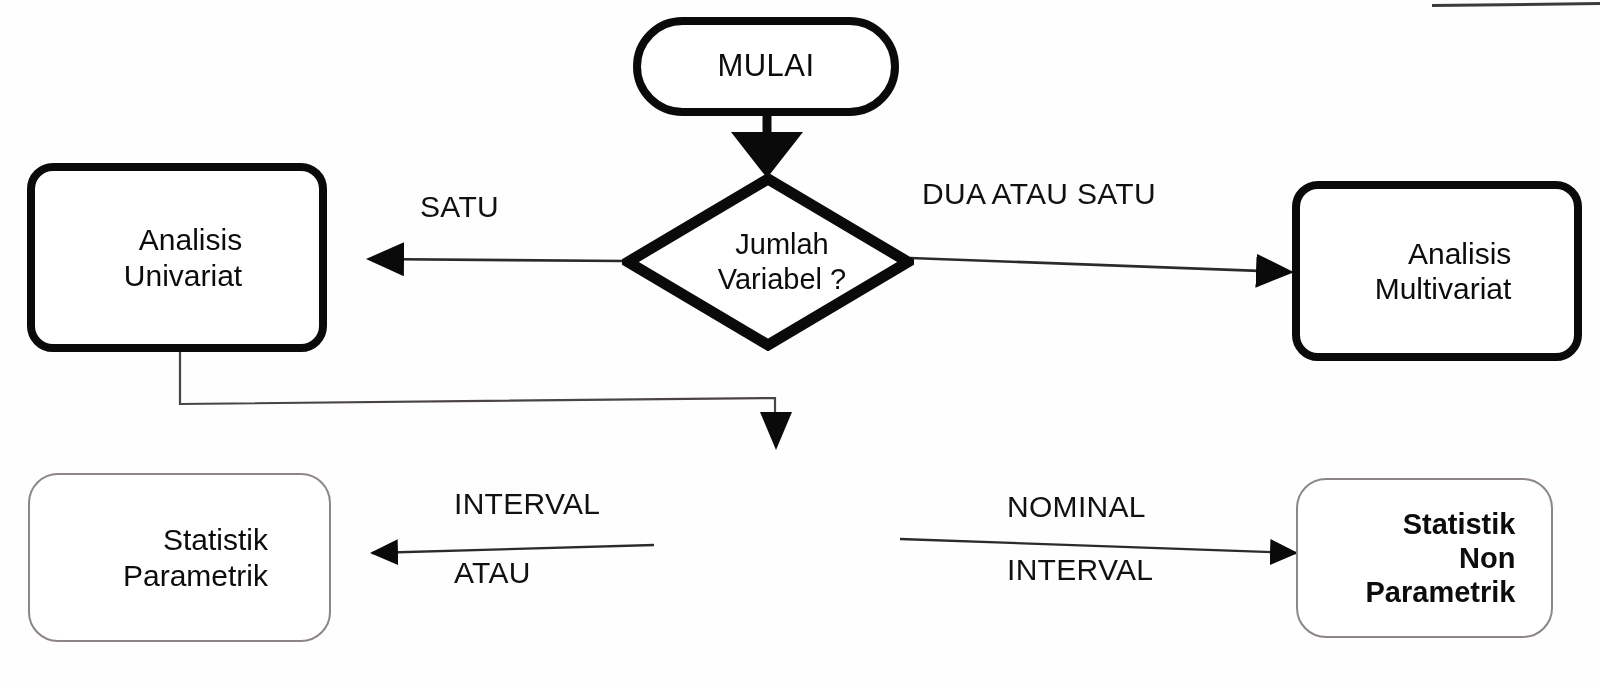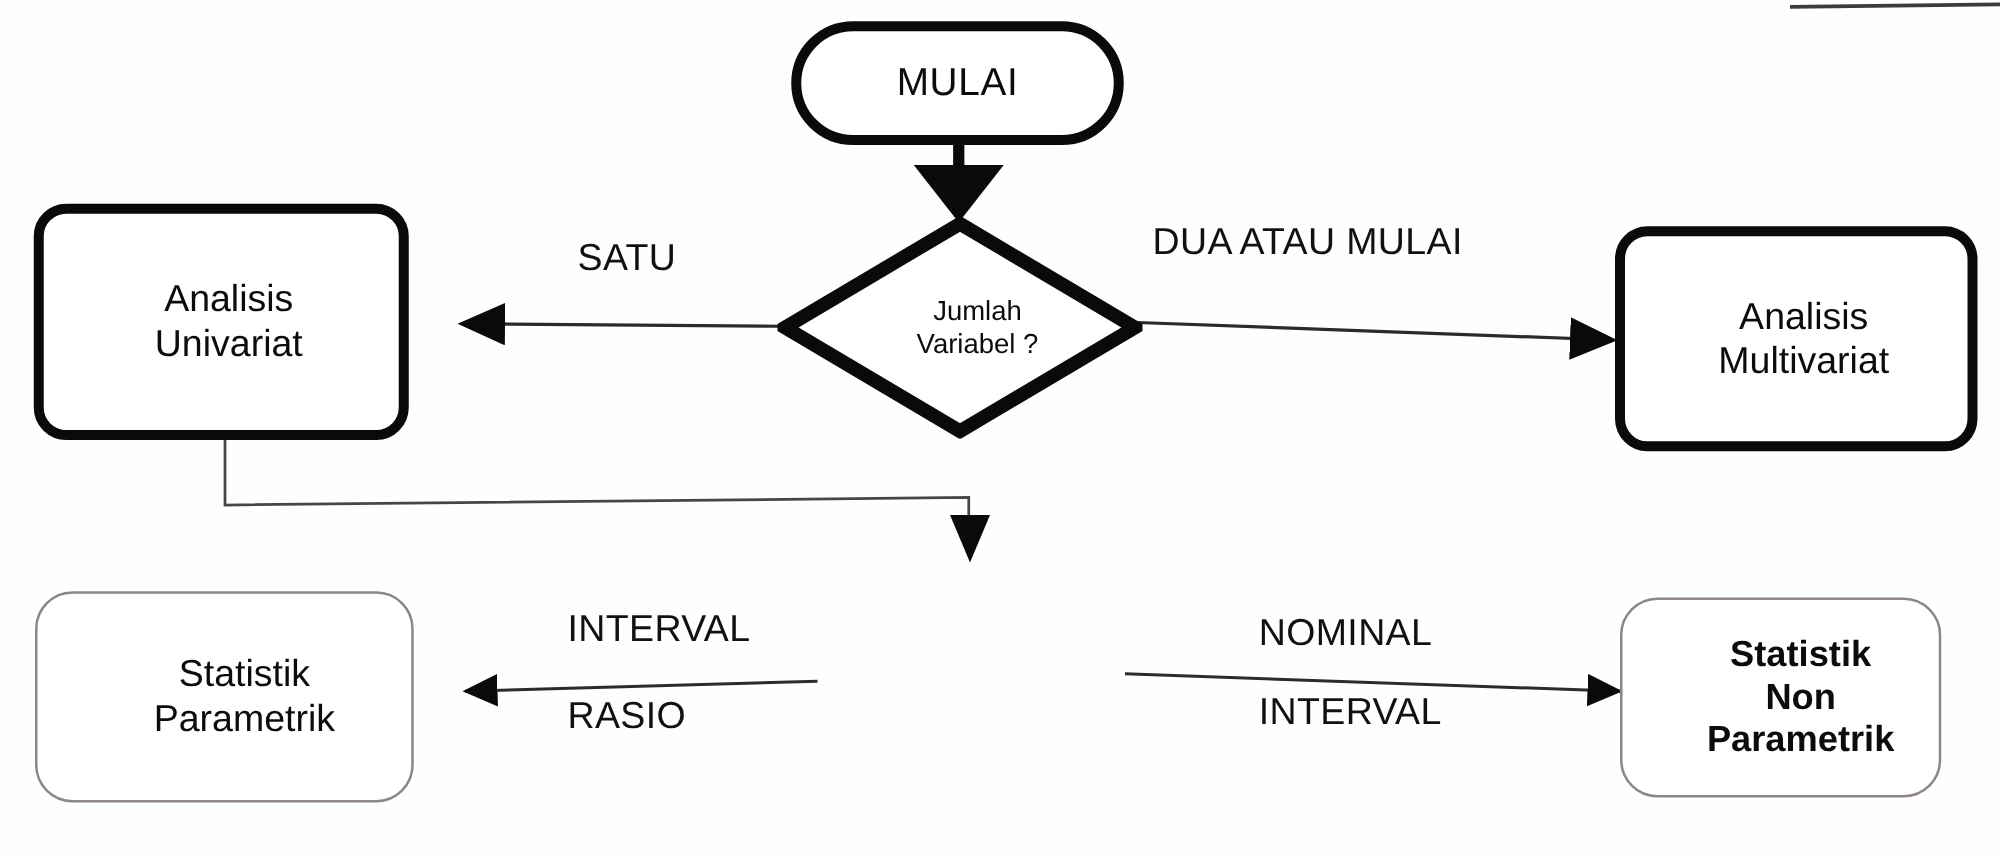--- a/index.html
+++ b/index.html
@@ -24,21 +24,21 @@
     pointer-events: none;
   }
 
   
   .node {
     position: absolute;
     box-sizing: border-box;
     display: flex;
     align-items: center;
     justify-content: center;
-    text-align: center;
+    text-align: right;
     background: #ffffff;
     color: #0c0c0c;
     line-height: 1.18;
     white-space: pre-line;
   }
 
   
   .terminator {
     border: 8px solid #0a0a0a;
     border-radius: 60px;
@@ -73,21 +73,21 @@
   .decision .dia-shape {
     position: absolute;
     left: 0; top: 0;
     width: 100%;
     height: 100%;
   }
   .decision .dia-label {
     position: relative;
     z-index: 2;
     text-align: center;
-    font-size: 22px;
+    font-size: 29px;
     color: #0c0c0c;
     line-height: 1.2;
     white-space: pre-line;
     margin-left: 28px;
   }
 
   
   .edge-label {
     position: absolute;
     font-size: 30px;
@@ -166,25 +166,25 @@
 Multivariat</div>
 
 
   <div class="node proc-faint" style="left:28px; top:473px; width:303px; height:169px;">Statistik
 Parametrik</div>
 
   <div class="node proc-faint bold-text" style="left:1296px; top:478px; width:257px; height:160px;">Statistik
 Non
 Parametrik</div>
 
-  <div class="edge-label" style="left:462px; top:190px;">SATU</div>
+  <div class="edge-label" style="left:420px; top:190px;">SATU</div>
 
-  <div class="edge-label" style="left:922px; top:177px;">DUA ATAU MULAI</div>
+  <div class="edge-label" style="left:922px; top:177px;">DUA ATAU SATU</div>
 
   <div class="edge-label" style="left:454px; top:487px;">INTERVAL</div>
 
-  <div class="edge-label" style="left:454px; top:556px;">RASIO</div>
+  <div class="edge-label" style="left:454px; top:556px;">ATAU</div>
 
   <div class="edge-label" style="left:1007px; top:490px;">NOMINAL</div>
 
   <div class="edge-label" style="left:1007px; top:553px;">INTERVAL</div>
 
 </div>
 
 </body></html>

